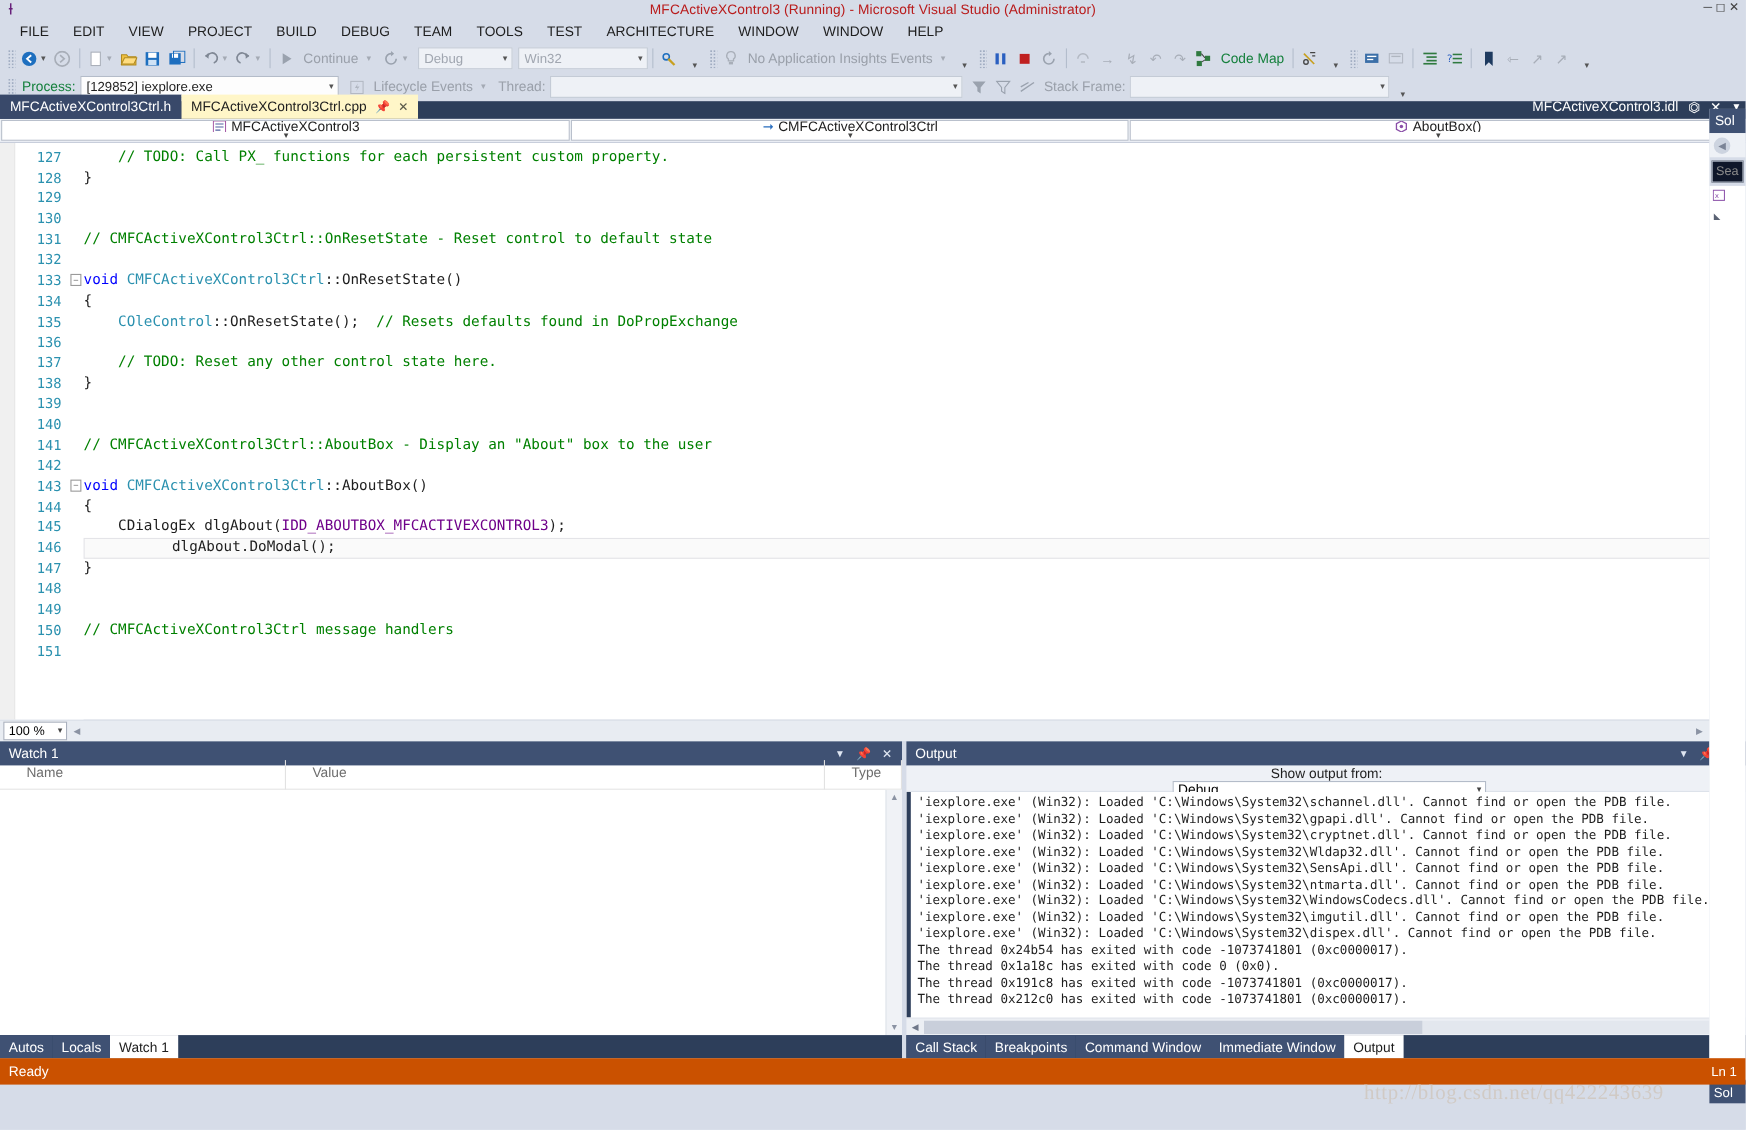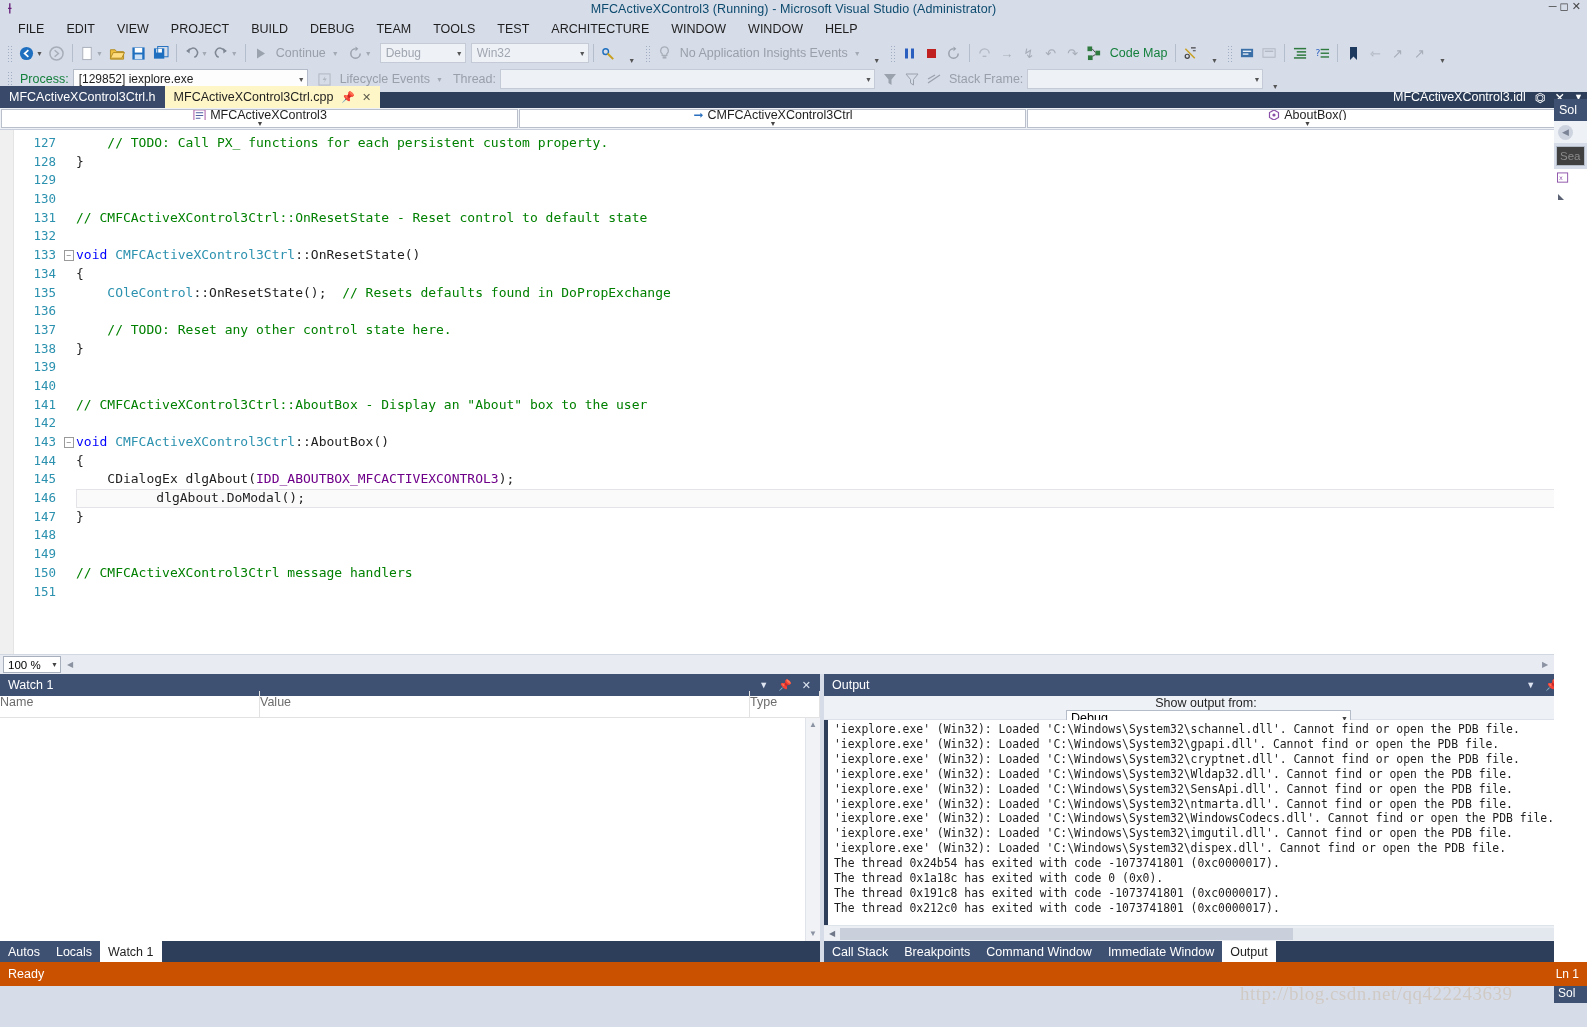--- a/index.html
+++ b/index.html
@@ -16,21 +16,21 @@
   .titlebar {
     height: 18px; background: #d6dce8; position: relative;
     display: flex; align-items: center; justify-content: center;
   }
   .titlebar .vslogo {
     position: absolute; left: 8px; top: 0px;
     width: 16px; height: 16px; color: #68217a; font-size: 14px; font-weight: bold;
     line-height: 16px;
   }
   .titlebar .title-text {
-    color: #0c4a6e; font-size: 12.5px; letter-spacing: .1px;
+    color: #b91c1c; font-size: 12.5px; letter-spacing: .1px;
   }
   .titlebar .wincontrols {
     position: absolute; right: 6px; top: 0; color: #444; font-size: 11px;
   }
 
   
   .menubar {
     height: 22px; background: #d6dce8; display: flex; align-items: center;
     padding-left: 8px; gap: 0px;
   }
@@ -143,21 +143,21 @@
 
   
   .bottomwrap { display: flex; height: 288px; background: #d6dce8; }
   .panel { background: #d6dce8; display: flex; flex-direction: column; }
   .panel-hdr { height: 22px; background: #3f5173; display: flex; align-items: center;
     padding: 0 4px 0 8px; color: #ffffff; font-size: 12.5px; }
   .panel-hdr .ph-title { flex: 1; }
   .panel-hdr .ph-btn { padding: 0 5px; font-size: 11px; color: #dfe6f2; cursor: default; }
   .watch-cols { height: 22px; background: #ffffff; display: flex; align-items: center;
     border-bottom: 1px solid #e2e2e2; font-size: 12.5px; color: #6d6d6d; }
-  .watch-cols .wc { padding-left: 0; border-right: 1px solid #e2e2e2; height: 32px;
+  .watch-cols .wc { padding-left: 24px; border-right: 1px solid #e2e2e2; height: 32px;
     line-height: 22px; }
   .watch-body { flex: 1; background: #ffffff; display: flex; }
   .watch-body .wb-main { flex: 1; }
   .watch-vs { width: 15px; background: #f0f2f6; border-left: 1px solid #e0e4ea;
     display: flex; flex-direction: column; justify-content: space-between; }
   .watch-vs .a { text-align: center; font-size: 8px; color: #8b93a3; line-height: 14px; }
   .panel-tabs { height: 21px; background: #2d3e5a; display: flex; align-items: flex-end; }
   .ptab { height: 21px; display: flex; align-items: center; padding: 0 8px;
     font-size: 12.5px; color: #ffffff; cursor: default; }
   .ptab.sel { background: #ffffff; color: #1e1e1e; }
@@ -207,21 +207,21 @@
   
   .rightdock { position: absolute; right: 0; top: 99px; width: 33px; bottom: 24px;
     background: #d6dce8; }
   .rightdock .rd-hdr { height: 22px; background: #3f5173; color: #fff;
     font-size: 12.5px; display: flex; align-items: center; padding-left: 5px; }
   .rightdock .rd-tb { height: 22px; background: #eef1f6; display: flex;
     align-items: center; padding-left: 4px; }
   .rightdock .rd-circ { width: 15px; height: 15px; border-radius: 50%;
     background: #cdd4e0; color: #7b8496; font-size: 9px; display: flex;
     align-items: center; justify-content: center; }
-  .rightdock .rd-search { height: 20px; margin: 3px 2px; background: #404040;
+  .rightdock .rd-search { height: 20px; margin: 3px 2px; background: #0f172a;
     border: 1px solid #b4bcc9; font-size: 11.5px; color: #8b8b8b;
     display: flex; align-items: center; padding-left: 3px; }
   .rightdock .rd-tree { background: #fff; position: absolute; left: 0; right: 0;
     top: 70px; bottom: 22px; font-size: 11px; padding: 3px; color: #1e1e1e; }
   .rightdock .rd-ftab { position: absolute; bottom: 0; left: 0; right: 0; height: 21px;
     background: #3f5173; color: #fff; font-size: 12px; display: flex;
     align-items: center; padding-left: 4px; }
 </style>
 </head>
 <body>

